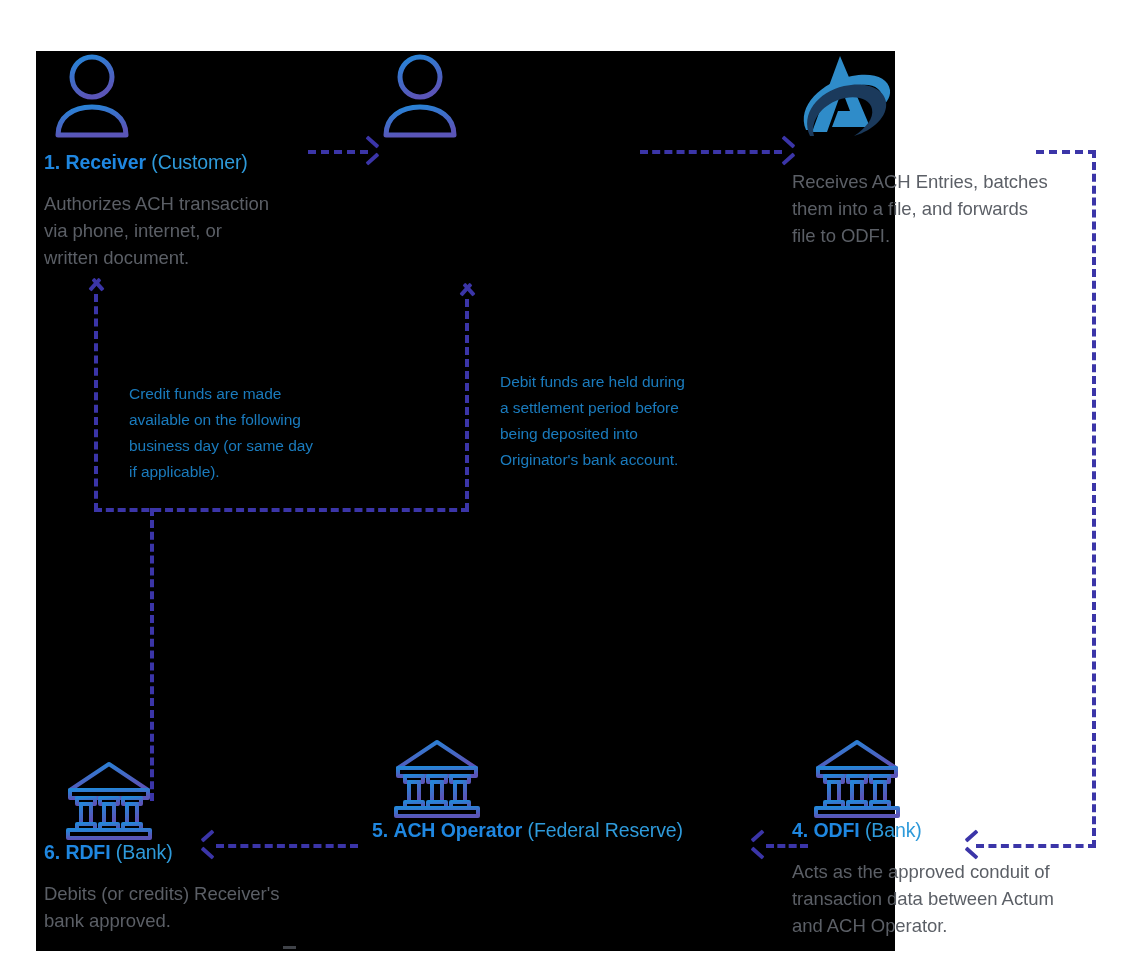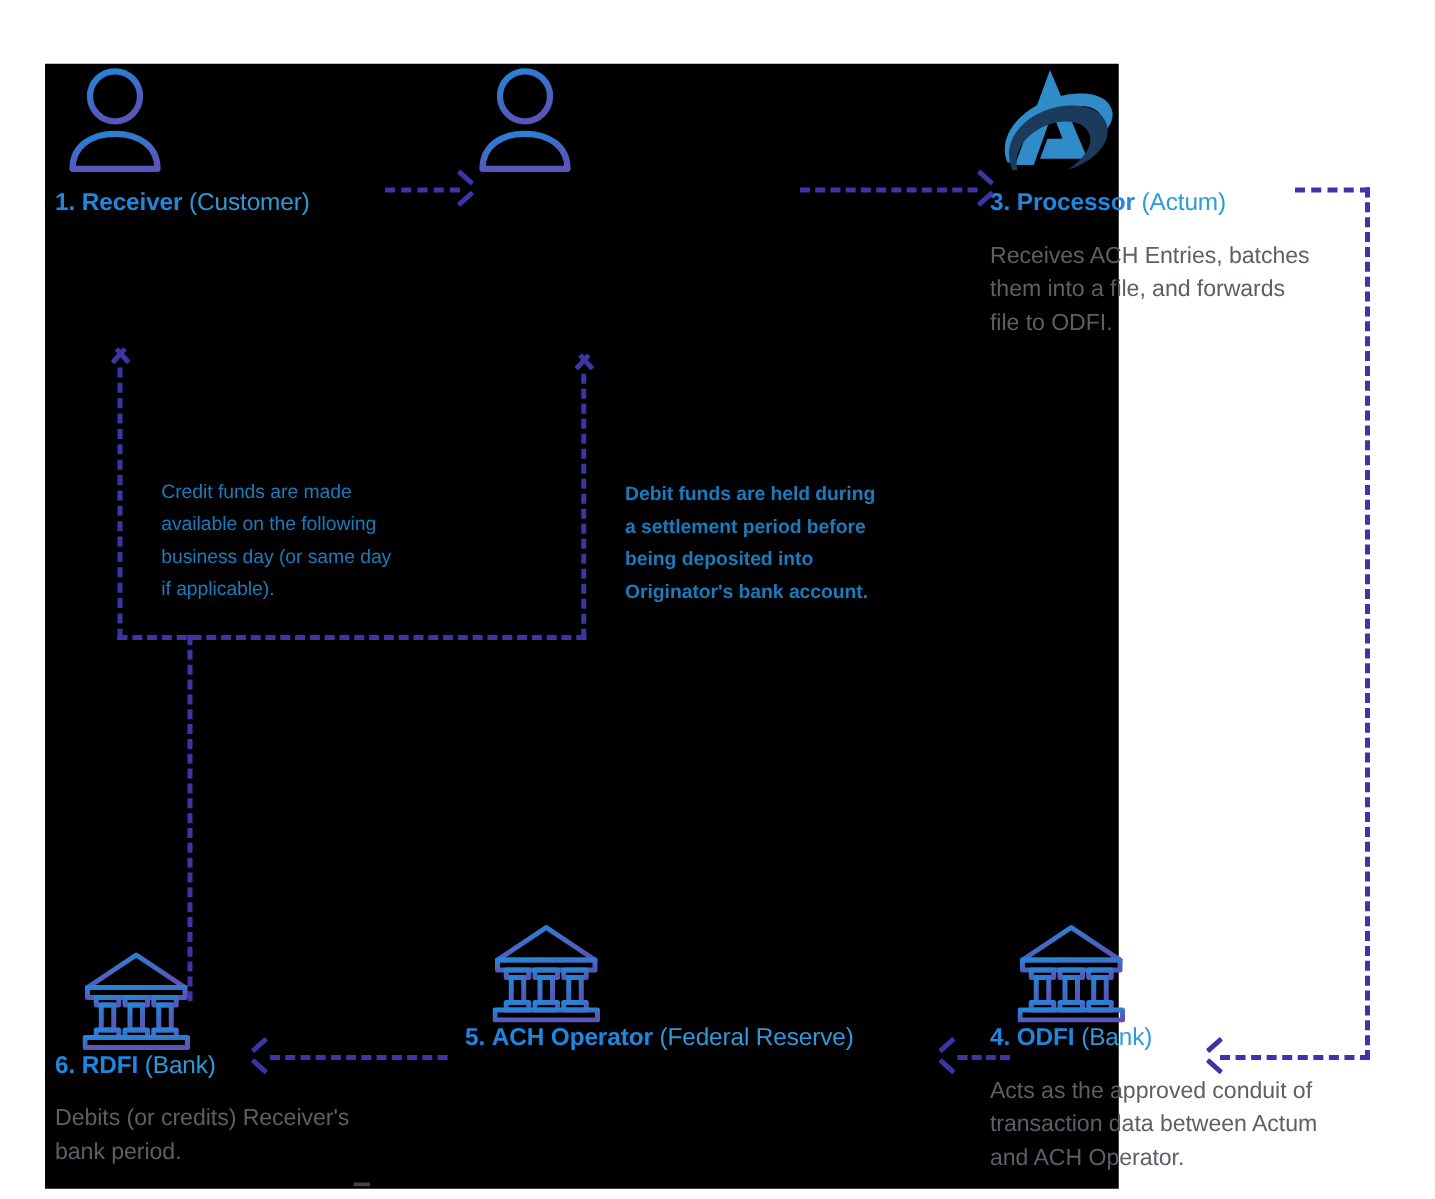--- a/index.html
+++ b/index.html
@@ -161,20 +161,23 @@
           </defs>
           <circle cx="46" cy="24" r="20" fill="none" stroke="url(#pg1)" stroke-width="5"></circle>
           <path d="M12 82 C12 64 27 54 46 54 C65 54 80 64 80 82 Z" fill="none" stroke="url(#pg1)" stroke-width="5" stroke-linejoin="round"></path>
         </svg>
       </div>
       <div class="node-title">
         <span class="num">1.</span>
         <span class="num">Receiver</span>
         <span class="paren">(Customer)</span>
       </div>
+      <div class="node-desc">Authorizes ACH transaction
+via phone, internet, or
+written document.</div>
     </div>
 
     <div class="node" style="left:336px; top:0px;">
       <div class="node-icon">
         <svg width="92" height="86" viewBox="0 0 92 86" style="position:absolute;left:2px;top:2px;">
           <defs>
             <linearGradient id="pg2" x1="0" y1="0" x2="0.35" y2="1">
               <stop offset="0%" stop-color="#2486d8"></stop>
               <stop offset="100%" stop-color="#5a55b8"></stop>
             </linearGradient>
@@ -188,25 +191,20 @@
     <div class="node" style="left:756px; top:0px;">
       <div class="node-icon">
         <svg width="100" height="96" viewBox="0 0 100 96" style="position:absolute;left:0px;top:-3px;">
           <path d="M48 8 L20 84 L35 84 L50 42 L58 63 L46 63 L40 79 L78 79 Z" fill="#2f8cc9"></path>
           <path d="M14 82 C4 58 30 34 60 28 C82 24 96 30 98 42 C99 50 93 58 84 62
                    C91 54 92 46 86 41 C78 34 60 36 44 46 C28 56 18 70 20 82 Z" fill="#2f8cc9"></path>
           <path d="M18 88 C8 66 26 44 52 38 C74 33 92 40 94 54 C96 68 82 82 62 88
                    C74 80 82 70 80 61 C78 50 62 46 46 52 C30 58 18 72 22 88 Z" fill="#1b3a5c"></path>
         </svg>
       </div>
-      <div class="node-title">
-        <span class="num">3.</span>
-        <span class="num">Processor</span>
-        <span class="paren">(Actum)</span>
-      </div>
       <div class="node-desc">Receives ACH Entries, batches
 them into a file, and forwards
 file to ODFI.</div>
     </div>
 
     <div class="dash-h" style="left:272px; top:99px; width:60px;"></div>
     <div class="chev right" style="left:326px; top:90px;"></div>
 
     <div class="dash-h" style="left:604px; top:99px; width:142px;"></div>
     <div class="chev right" style="left:742px; top:90px;"></div>
@@ -228,21 +226,21 @@
     <div class="corner-dot" style="left:58px; top:457px;"></div>
     <div class="corner-dot" style="left:429px; top:457px;"></div>
 
     <div class="dash-v" style="left:114px; top:457px; height:293px;"></div>
     <div class="corner-dot" style="left:114px; top:457px;"></div>
 
     <div class="blurb" style="left:93px; top:330px; width:215px;">Credit funds are made
 available on the following
 business day (or same day
 if applicable).</div>
-    <div class="blurb" style="left:464px; top:332px; width:225px;font-weight:bold;">Debit funds are held during
+    <div class="blurb" style="left:464px; top:318px; width:225px;">Debit funds are held during
 a settlement period before
 being deposited into
 Originator's bank account.</div>
 
     <div class="node" style="left:8px; top:692px;">
       <div class="node-icon" style="height:98px;">
         <svg width="86" height="82" viewBox="0 0 86 82" style="position:absolute;left:22px;top:15px;">
           <defs>
             <linearGradient id="bg1" x1="0" y1="0" x2="0.4" y2="1">
               <stop offset="0%" stop-color="#2486d8"></stop>
@@ -264,21 +262,21 @@
             <rect x="2" y="72" width="82" height="8"></rect>
           </g>
         </svg>
       </div>
       <div class="node-title">
         <span class="num">6.</span>
         <span class="num">RDFI</span>
         <span class="paren">(Bank)</span>
       </div>
       <div class="node-desc">Debits (or credits) Receiver's
-bank period.</div>
+bank approved.</div>
     </div>
 
     <div class="node" style="left:336px; top:670px;">
       <div class="node-icon" style="height:98px;">
         <svg width="86" height="82" viewBox="0 0 86 82" style="position:absolute;left:22px;top:15px;">
           <defs>
             <linearGradient id="bg2" x1="0" y1="0" x2="0.4" y2="1">
               <stop offset="0%" stop-color="#2486d8"></stop>
               <stop offset="100%" stop-color="#5a55b8"></stop>
             </linearGradient>

